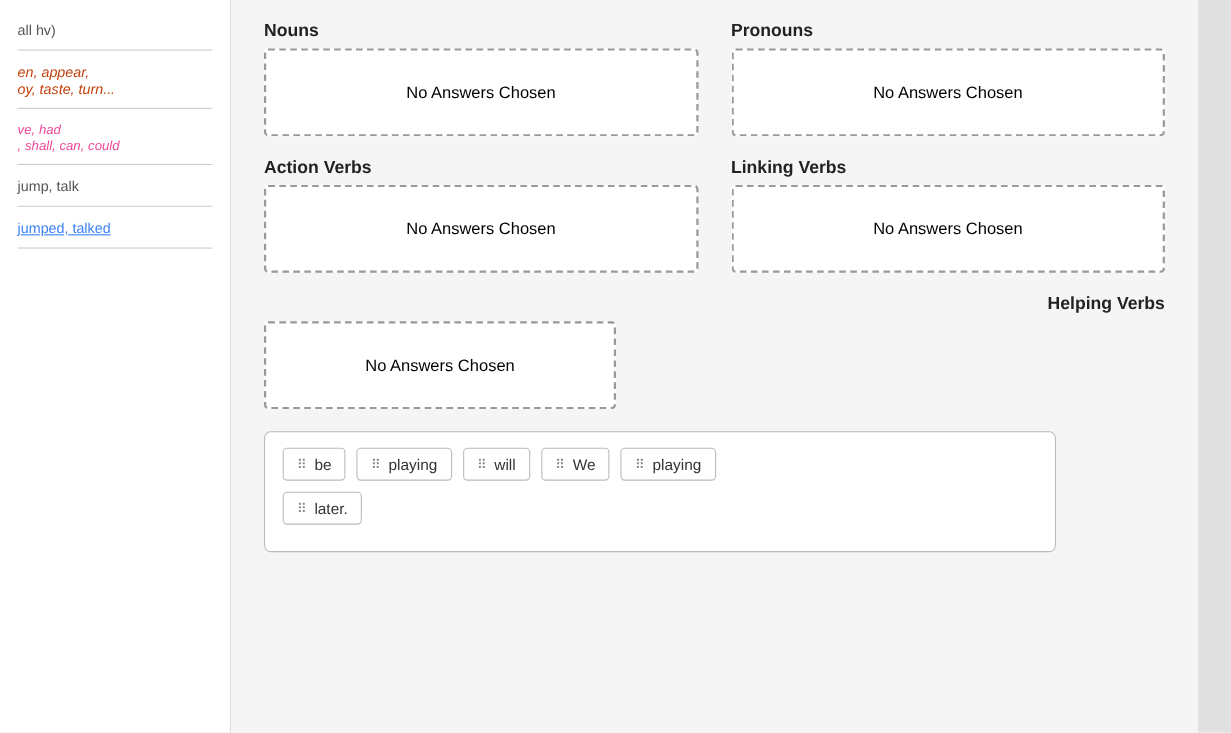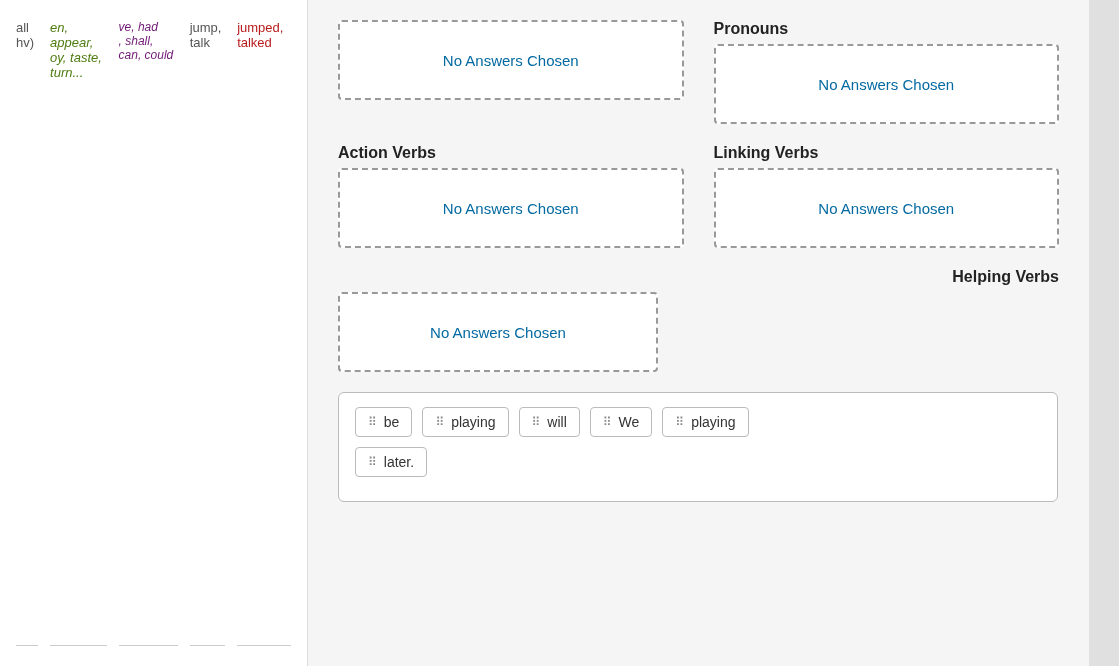--- a/index.html
+++ b/index.html
@@ -8,54 +8,56 @@
       font-family: Arial, sans-serif;
       background: #f0f0f0;
       display: flex;
       width: 1119px;
       height: 666px;
       overflow: hidden;
     }
 
     
     .sidebar {
-      width: 308px;
+      width: 210px;
       background: #fff;
       padding: 20px 16px;
       border-right: 1px solid #ddd;
       flex-shrink: 0;
       display: flex;
+      flex-direction: column;
       gap: 12px;
     }
 
     .sidebar-section {
       border-bottom: 1px solid #ccc;
       padding-bottom: 10px;
     }
 
     .sidebar-label {
       font-size: 13px;
       color: #555;
     }
 
     .sidebar-highlight {
       font-size: 13px;
-      color: #4d7c0f;
+      color: #c2410c;
       font-style: italic;
     }
 
     .sidebar-italic {
       font-size: 12px;
-      color: #701a75;
+      color: #ec4899;
       font-style: italic;
     }
 
     .sidebar-underline {
       font-size: 13px;
-      color: #b91c1c;
+      color: #3b82f6;
+      text-decoration: underline;
     }
 
     
     .main {
       flex: 1;
       background: #f5f5f5;
       padding: 20px 30px;
       overflow-y: auto;
       position: relative;
     }
@@ -91,21 +93,21 @@
       border-radius: 4px;
       min-height: 80px;
       display: flex;
       align-items: center;
       justify-content: center;
       background: #fff;
     }
 
     .drop-zone-text {
       font-size: 15px;
-      color: #0369a1;
+      color: #000000;
     }
 
     
     .helping-verbs-block {
       margin-bottom: 20px;
     }
 
     .helping-verbs-block .category-title {
       font-size: 16px;
       font-weight: bold;
@@ -179,20 +181,21 @@
   <div class="sidebar-section">
     <div class="sidebar-underline">jumped, talked</div>
   </div>
 </div>
 
 <div class="main">
 
   <div class="categories-grid">
 
     <div class="category-block">
+      <div class="category-title">Nouns</div>
       <div class="drop-zone">
         <span class="drop-zone-text">No Answers Chosen</span>
       </div>
     </div>
 
     <div class="category-block">
       <div class="category-title">Pronouns</div>
       <div class="drop-zone">
         <span class="drop-zone-text">No Answers Chosen</span>
       </div>

